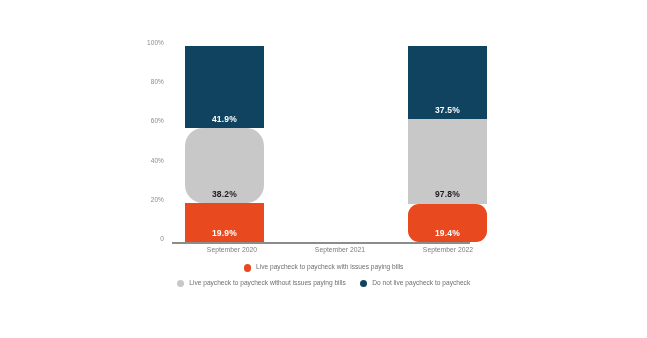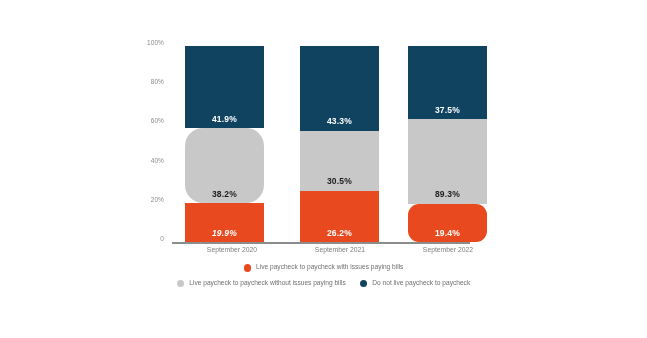--- a/index.html
+++ b/index.html
@@ -168,43 +168,32 @@
 
   <div class="plot-area">
 
     <div class="bar-group g0">
       <div class="seg seg-navy" style="bottom:58.1%; height:41.9%;">
         <span class="seg-label label-light">41.9%</span>
       </div>
       <div class="seg seg-gray" style="bottom:19.9%; height:38.2%;border-radius:18px;">
         <span class="seg-label label-dark">38.2%</span>
       </div>
-      <div class="seg seg-orange" style="bottom:0%; height:19.9%;font-style:italic;">
+      <div class="seg seg-orange" style="bottom:0%; height:19.9%;">
         <span class="seg-label label-light">19.9%</span>
       </div>
     </div>
 
-    <div class="bar-group g1">
-      <div class="seg seg-navy" style="bottom:56.7%; height:43.3%;">
-        <span class="seg-label label-light">43.3%</span>
-      </div>
-      <div class="seg seg-gray" style="bottom:26.2%; height:30.5%;">
-        <span class="seg-label label-dark">30.5%</span>
-      </div>
-      <div class="seg seg-orange" style="bottom:0%; height:26.2%;">
-        <span class="seg-label label-light">26.2%</span>
-      </div>
-    </div>
 
     <div class="bar-group g2">
       <div class="seg seg-navy" style="bottom:62.5%; height:37.5%;">
         <span class="seg-label label-light">37.5%</span>
       </div>
       <div class="seg seg-gray" style="bottom:19.4%; height:43.2%;">
-        <span class="seg-label label-dark">89.3%</span>
+        <span class="seg-label label-dark">97.8%</span>
       </div>
       <div class="seg seg-orange" style="bottom:0%; height:19.4%;border-radius:11px;">
         <span class="seg-label label-light">19.4%</span>
       </div>
     </div>
 
   </div>
 
   <div class="x-axis-line"></div>
 

